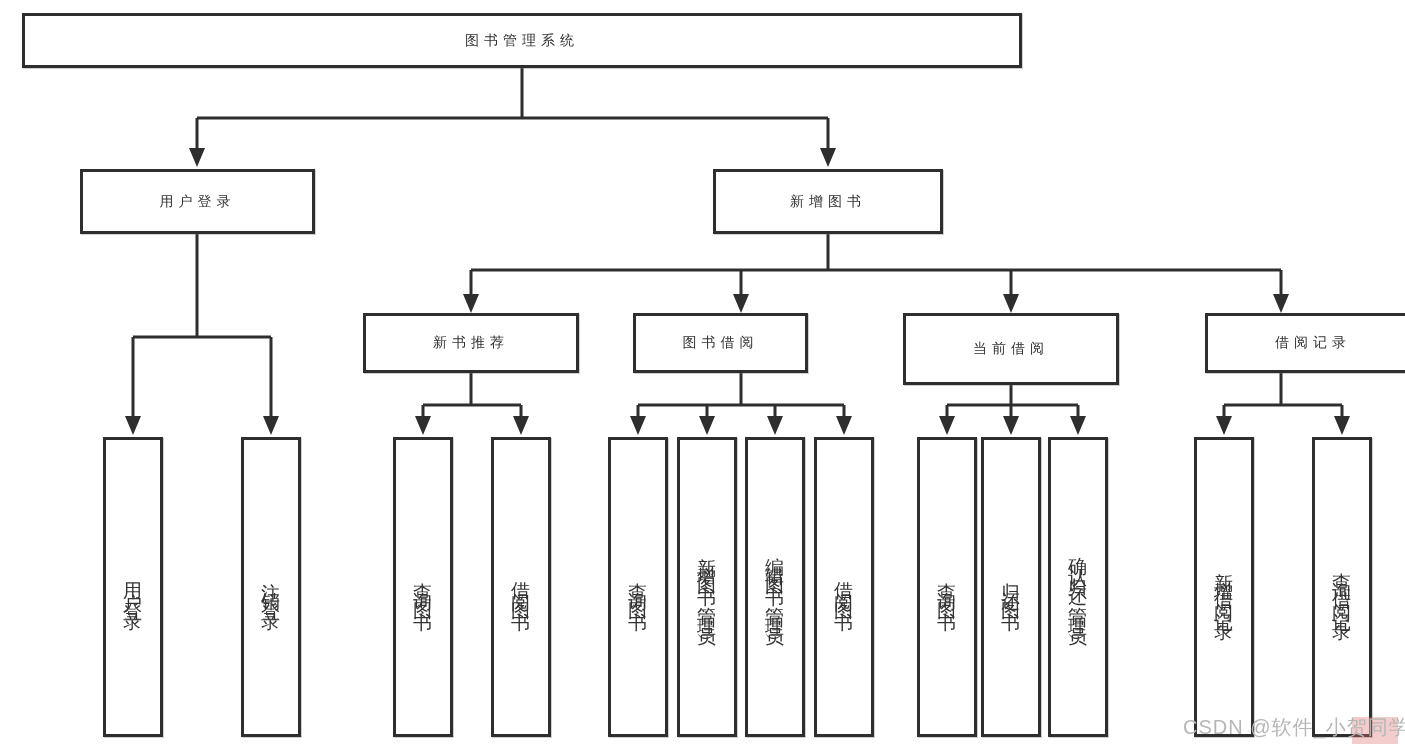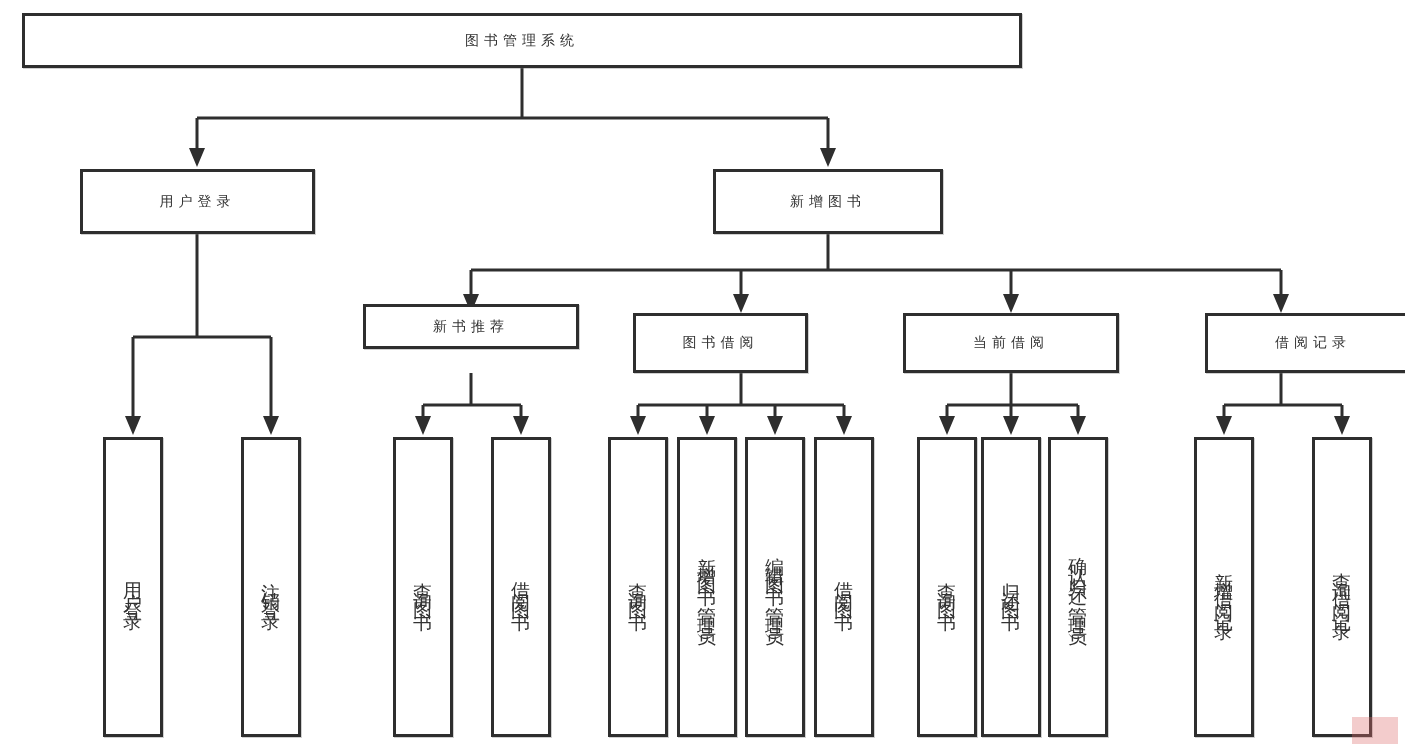--- a/index.html
+++ b/index.html
@@ -119,34 +119,35 @@
       M1070 416 L1086 416 L1078 435 Z
       M1216 416 L1232 416 L1224 435 Z
       M1334 416 L1350 416 L1342 435 Z"></path>
   </svg>
 
   <div class="node" style="left:22px;top:13px;width:1000px;height:55px">图书管理系统</div>
 
   <div class="node" style="left:80px;top:169px;width:235px;height:65px">用户登录</div>
   <div class="node" style="left:713px;top:169px;width:230px;height:65px">新增图书</div>
 
-  <div class="node" style="left:363px;top:304px;width:216px;height:45px">新书推荐</div>
+  <div class="node" style="left:363px;top:313px;width:216px;height:60px">新书推荐</div>
   <div class="node" style="left:633px;top:313px;width:175px;height:60px">图书借阅</div>
-  <div class="node" style="left:903px;top:313px;width:216px;height:60px">当前借阅</div>
+  <div class="node" style="left:903px;top:313px;width:216px;height:72px">当前借阅</div>
   <div class="node" style="left:1205px;top:313px;width:216px;height:60px">借阅记录</div>
 
   <div class="node leaf" style="left:103px;top:437px;width:60px;height:300px">用户登录</div>
   <div class="node leaf" style="left:241px;top:437px;width:60px;height:300px">注销登录</div>
   <div class="node leaf" style="left:393px;top:437px;width:60px;height:300px">查询图书</div>
   <div class="node leaf" style="left:491px;top:437px;width:60px;height:300px">借阅图书</div>
   <div class="node leaf" style="left:608px;top:437px;width:60px;height:300px">查询图书</div>
   <div class="node leaf" style="left:677px;top:437px;width:60px;height:300px">新增图书（管理员）</div>
   <div class="node leaf" style="left:745px;top:437px;width:60px;height:300px">编辑图书（管理员）</div>
   <div class="node leaf" style="left:814px;top:437px;width:60px;height:300px">借阅图书</div>
   <div class="node leaf" style="left:917px;top:437px;width:60px;height:300px">查询图书</div>
   <div class="node leaf" style="left:981px;top:437px;width:60px;height:300px">归还图书</div>
   <div class="node leaf" style="left:1048px;top:437px;width:60px;height:300px">确认归还（管理员）</div>
   <div class="node leaf" style="left:1194px;top:437px;width:60px;height:300px">新增借阅记录</div>
   <div class="node leaf" style="left:1312px;top:437px;width:60px;height:300px">查询借阅记录</div>
 
   <div class="watermark-accent"></div>
+  <div class="watermark">CSDN @软件_小贺同学</div>
 
 </div>
 
 </body></html>

